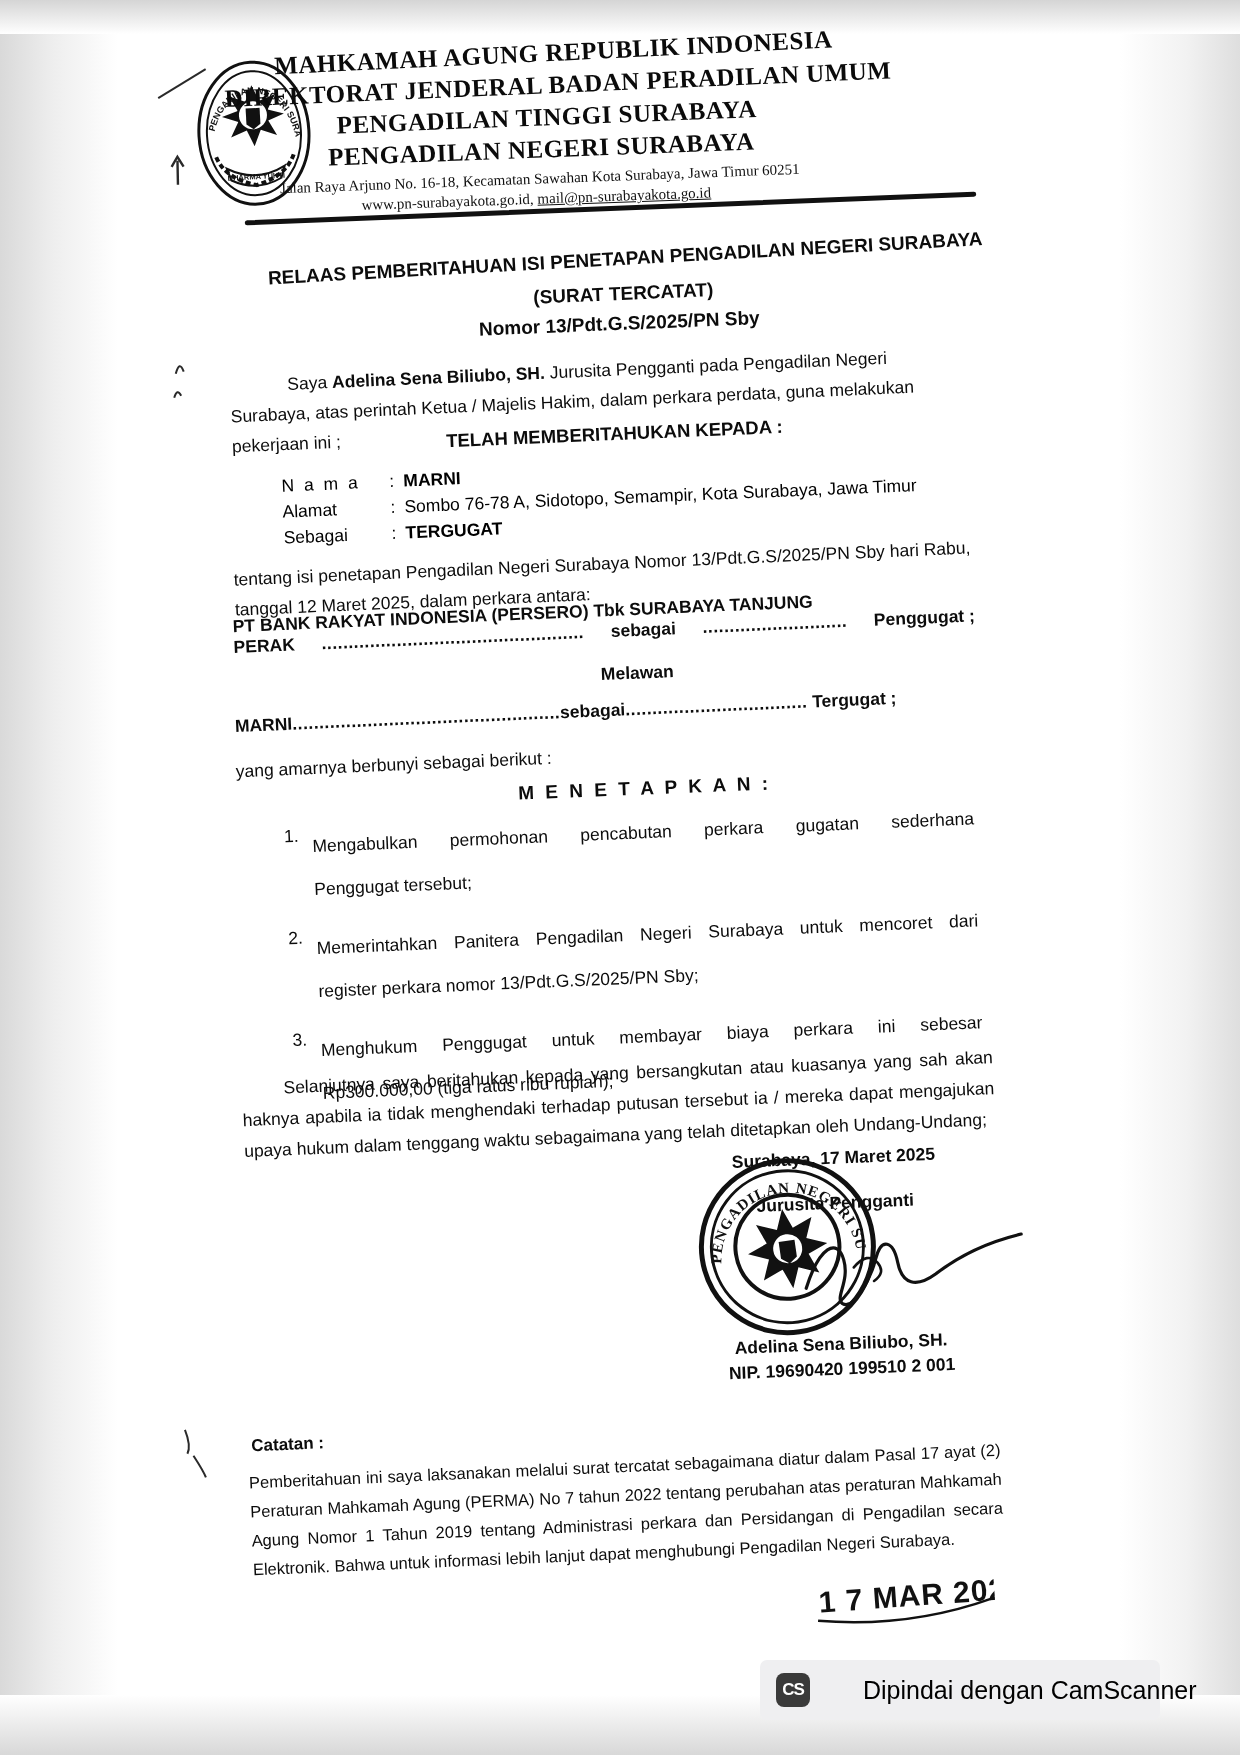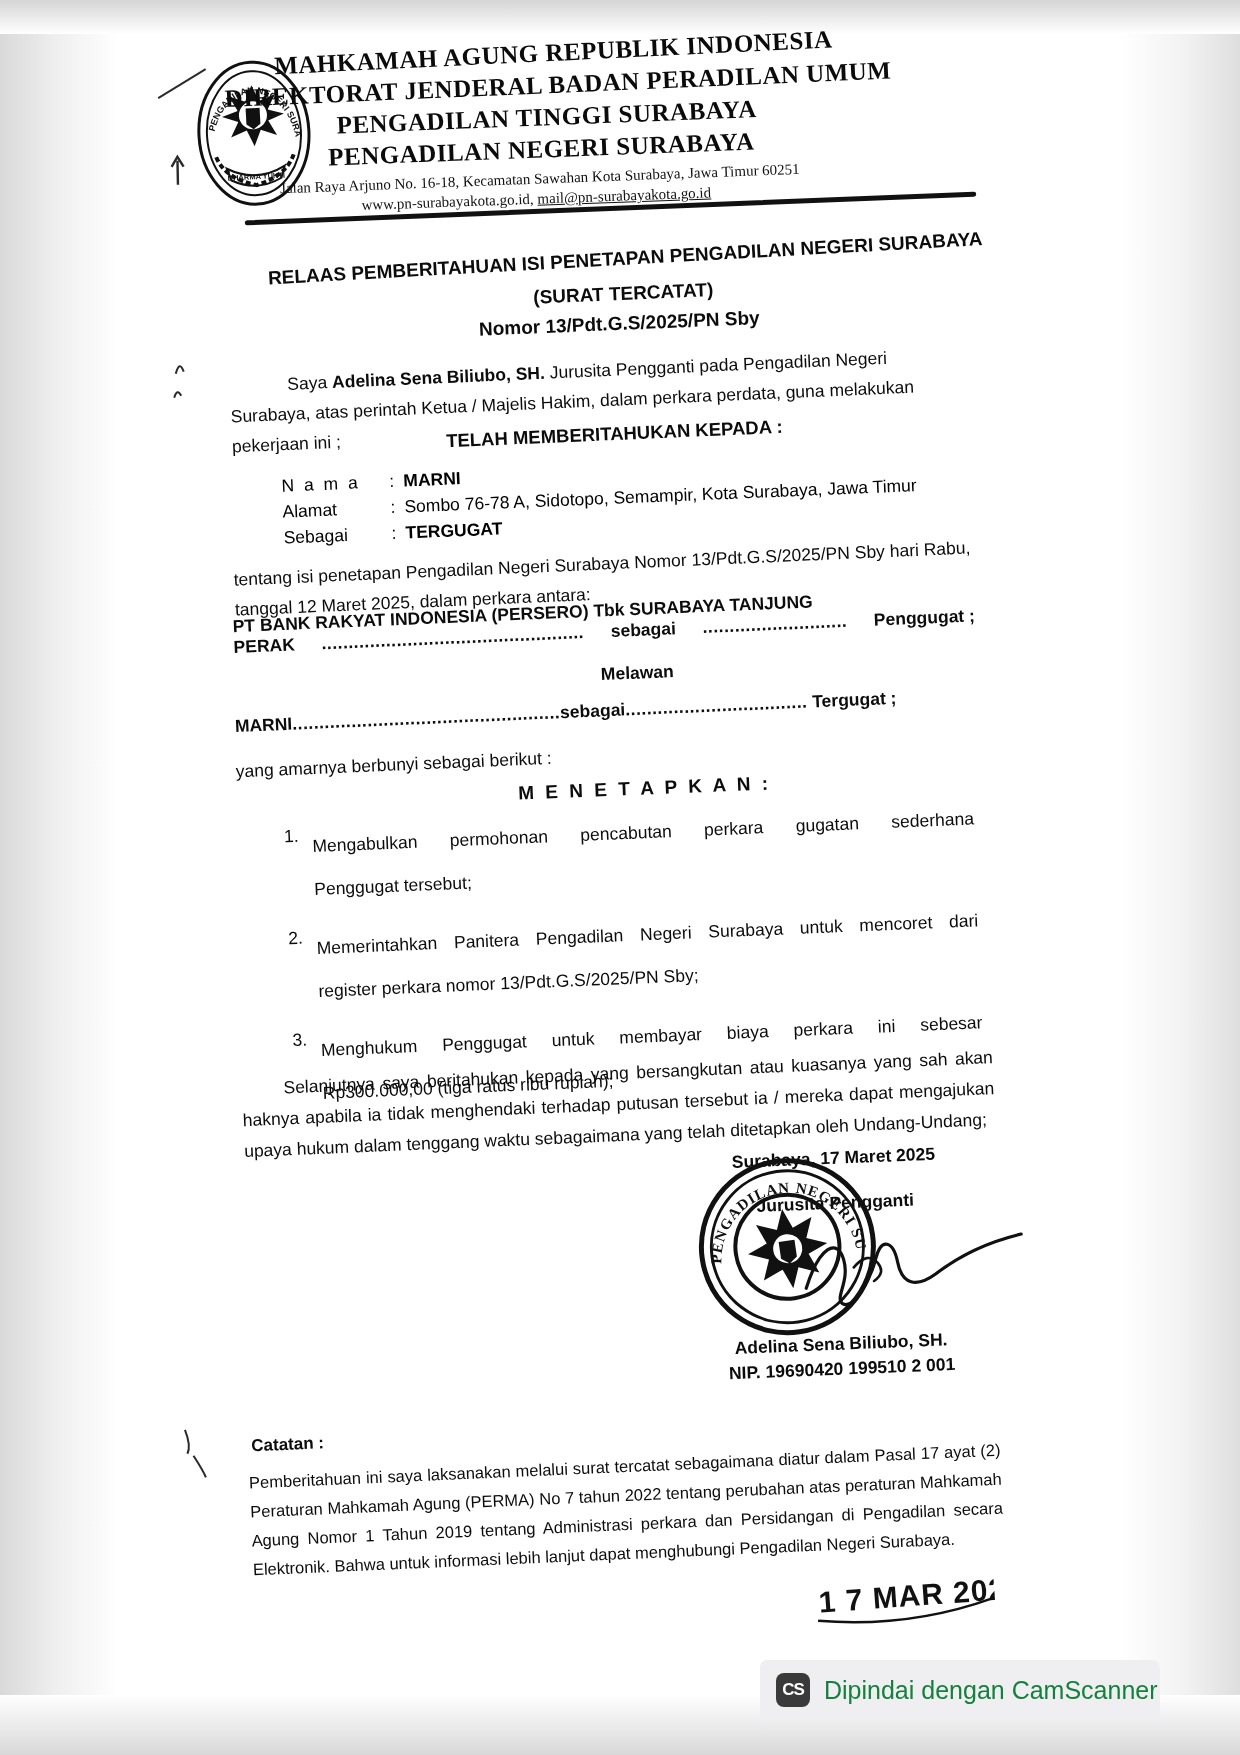--- a/index.html
+++ b/index.html
@@ -259,37 +259,38 @@
   .camscanner {
     position: absolute;
     left: 760px; top: 1660px;
     width: 400px; height: 60px;
     background: #efeff1;
     border-radius: 7px;
     display: flex;
     align-items: center;
     padding-left: 16px;
     box-sizing: border-box;
+    gap: 39px;
   }
   .cs-badge {
     width: 34px; height: 34px;
     background: #3a3a3a;
     border-radius: 8px;
     color: #ffffff;
     font-size: 17px;
     font-weight: bold;
     display: flex; align-items: center; justify-content: center;
     font-family: "Liberation Sans", sans-serif;
     letter-spacing: -1px;
     flex: 0 0 34px;
   }
   .cs-text {
     margin-left: 14px;
     font-size: 25px;
-    color: #15803d;
+    color: #000000;
     font-family: "Liberation Sans", sans-serif;
     white-space: nowrap;
   }
 </style>
 </head>
 <body>
 
 <div class="page">
 
   <div class="scan-edge left"></div>

